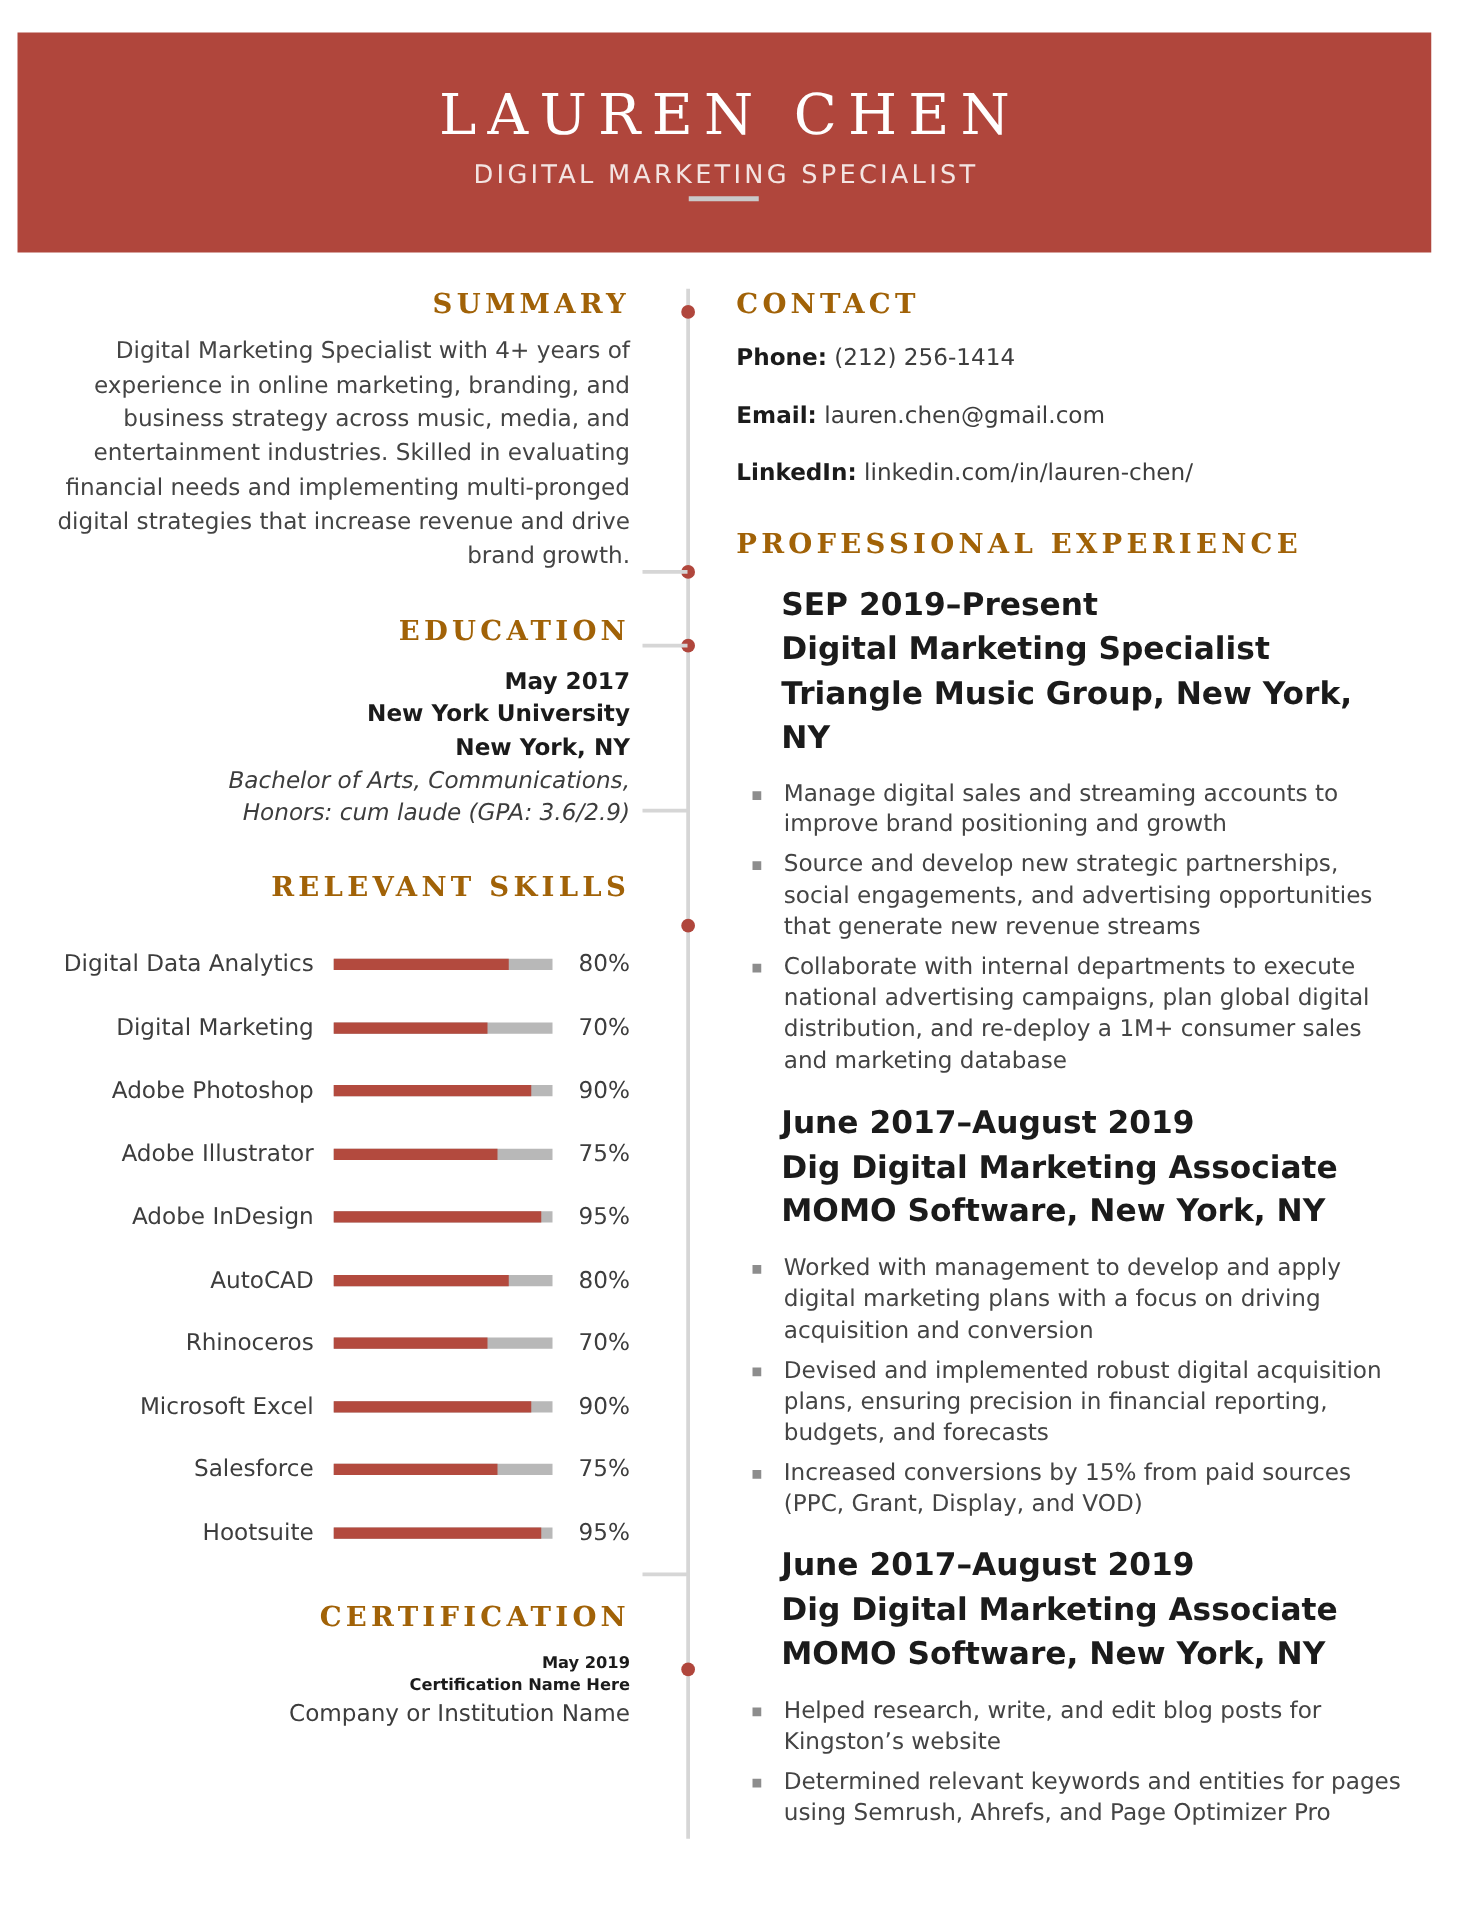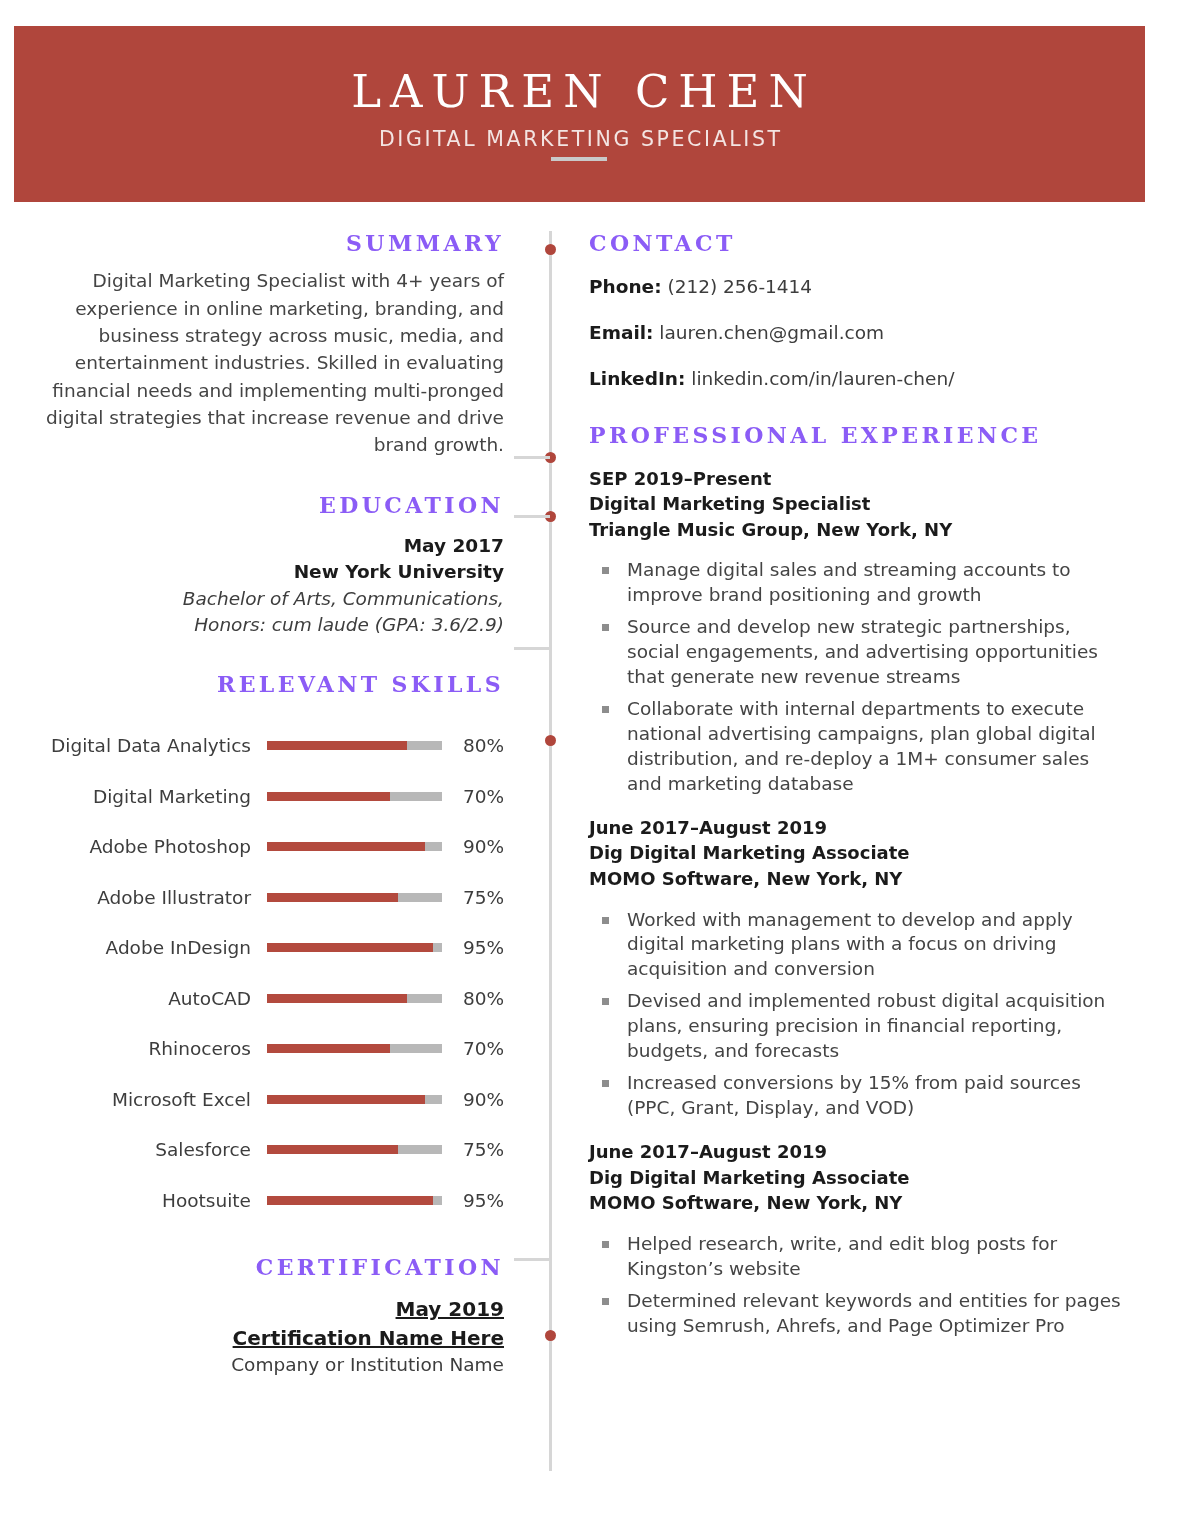--- a/index.html
+++ b/index.html
@@ -95,21 +95,21 @@
     left: 589px;
     top: 231px;
     width: 540px;
     text-align: left;
   }
 
   .sec-head {
     font-family: "DejaVu Serif", serif;
     font-size: 22px;
     font-weight: 700;
-    color: #8b5cf6;
+    color: #a16207;
     letter-spacing: 3.4px;
     line-height: 1.1;
   }
   .left-col .sec-head { text-indent: 3.4px; }
 
   .summary-body {
     margin-top: 12px;
     font-size: 18.5px;
     line-height: 1.48;
     color: #444444;
@@ -163,25 +163,24 @@
   .skill-pct {
     flex: 0 0 auto;
     width: 62px;
     text-align: right;
     font-size: 18.5px;
     color: #3d3d3d;
   }
 
   .cert-block { margin-top: 16px; }
   .cert-strong {
-    font-size: 20px;
+    font-size: 13px;
     font-weight: 700;
     color: #1b1b1b;
     line-height: 1.42;
-    text-decoration: underline;
   }
   .cert-plain {
     font-size: 18.5px;
     color: #3d3d3d;
     line-height: 1.42;
   }
 
   
   .contact-list { margin-top: 20px; }
   .contact-line {
@@ -190,24 +189,25 @@
     margin-bottom: 22px;
     line-height: 1.3;
   }
   .contact-line b {
     color: #1b1b1b;
     font-weight: 700;
   }
 
   .job { margin-top: 18px; }
   .job-head {
-    font-size: 18px;
+    font-size: 25px;
     font-weight: 700;
     color: #1b1b1b;
     line-height: 1.42;
+    margin-left: 36px;
   }
   .bullets {
     margin: 16px 0 0 0;
     padding: 0;
     list-style: none;
   }
   .bullet {
     position: relative;
     padding-left: 38px;
     margin-bottom: 7px;
@@ -249,20 +249,21 @@
 <div class="left-col">
 
   <div class="sec-head">SUMMARY</div>
   <div class="summary-body">Digital Marketing Specialist with 4+ years of experience in online marketing, branding, and business strategy across music, media, and entertainment industries. Skilled in evaluating financial needs and implementing multi-pronged digital strategies that increase revenue and drive brand growth.</div>
 
   <div style="height:34px;"></div>
   <div class="sec-head">EDUCATION</div>
   <div class="edu-block">
     <div class="edu-strong">May 2017</div>
     <div class="edu-strong">New York University</div>
+    <div class="edu-strong">New York, NY</div>
     <div class="edu-italic">Bachelor of Arts, Communications,</div>
     <div class="edu-italic">Honors: cum laude (GPA: 3.6/2.9)</div>
   </div>
 
   <div style="height:34px;"></div>
   <div class="sec-head">RELEVANT SKILLS</div>
   <div class="skills" id="skills-list">
       <div class="skill-row">
         <div class="skill-label">Digital Data Analytics</div>
         <div class="skill-track">

